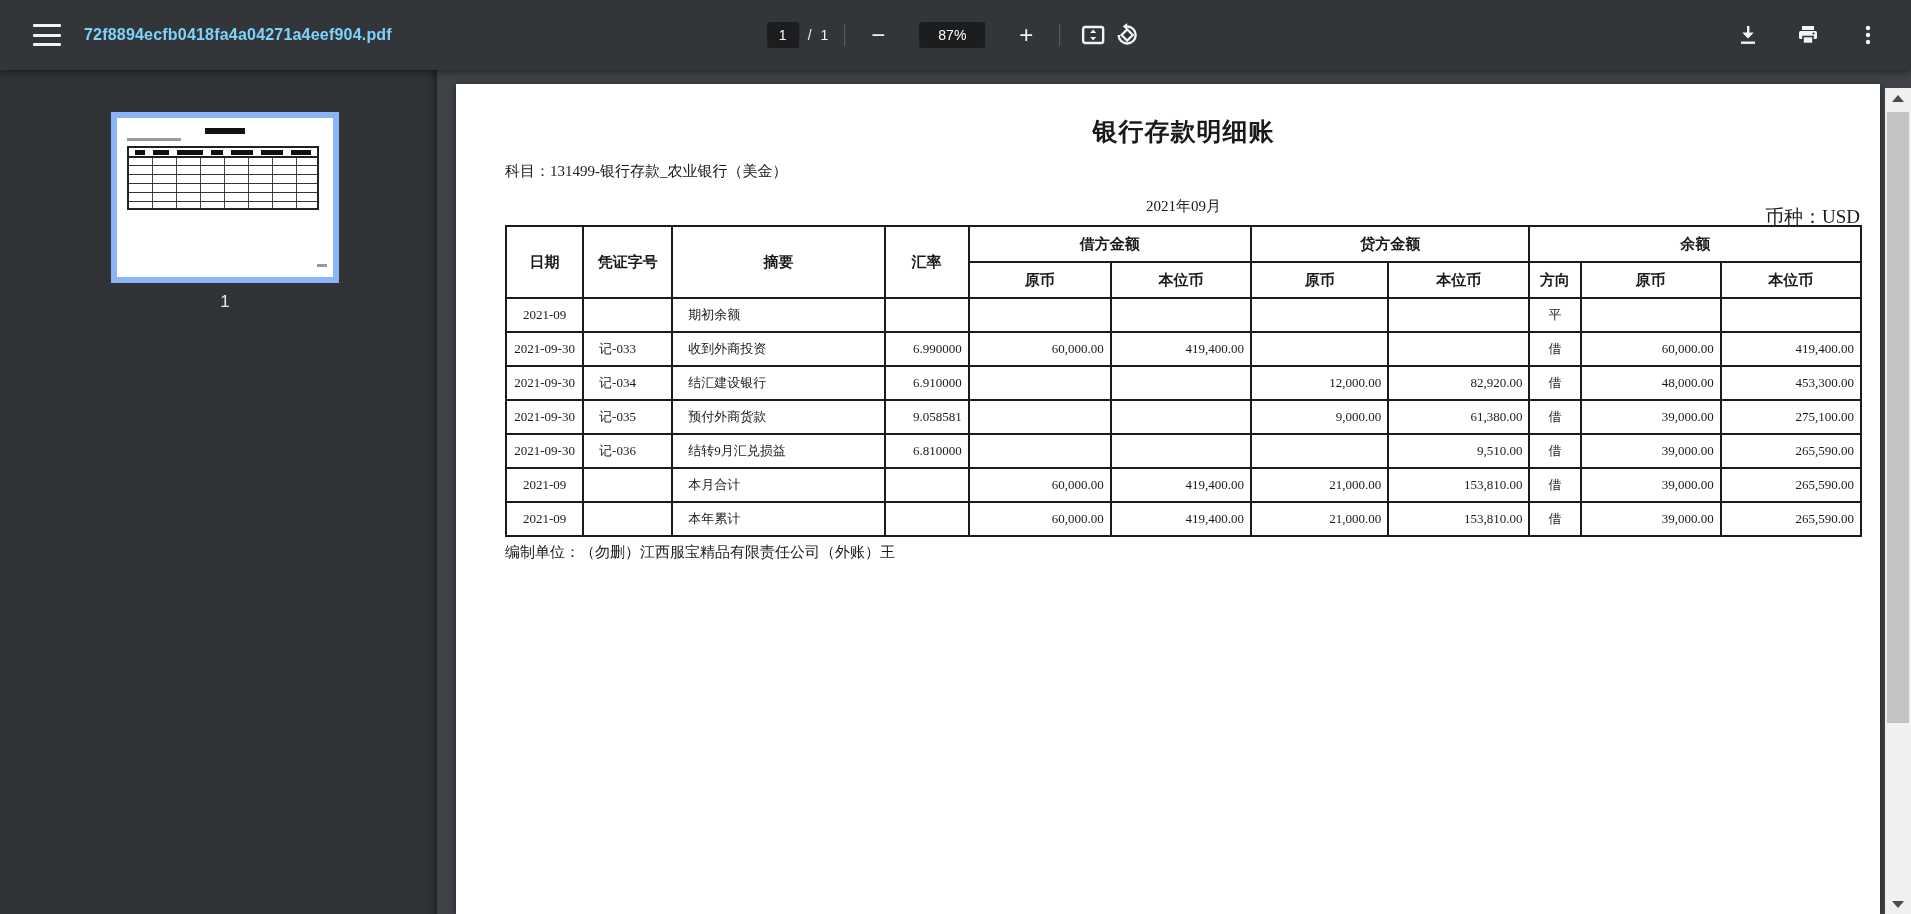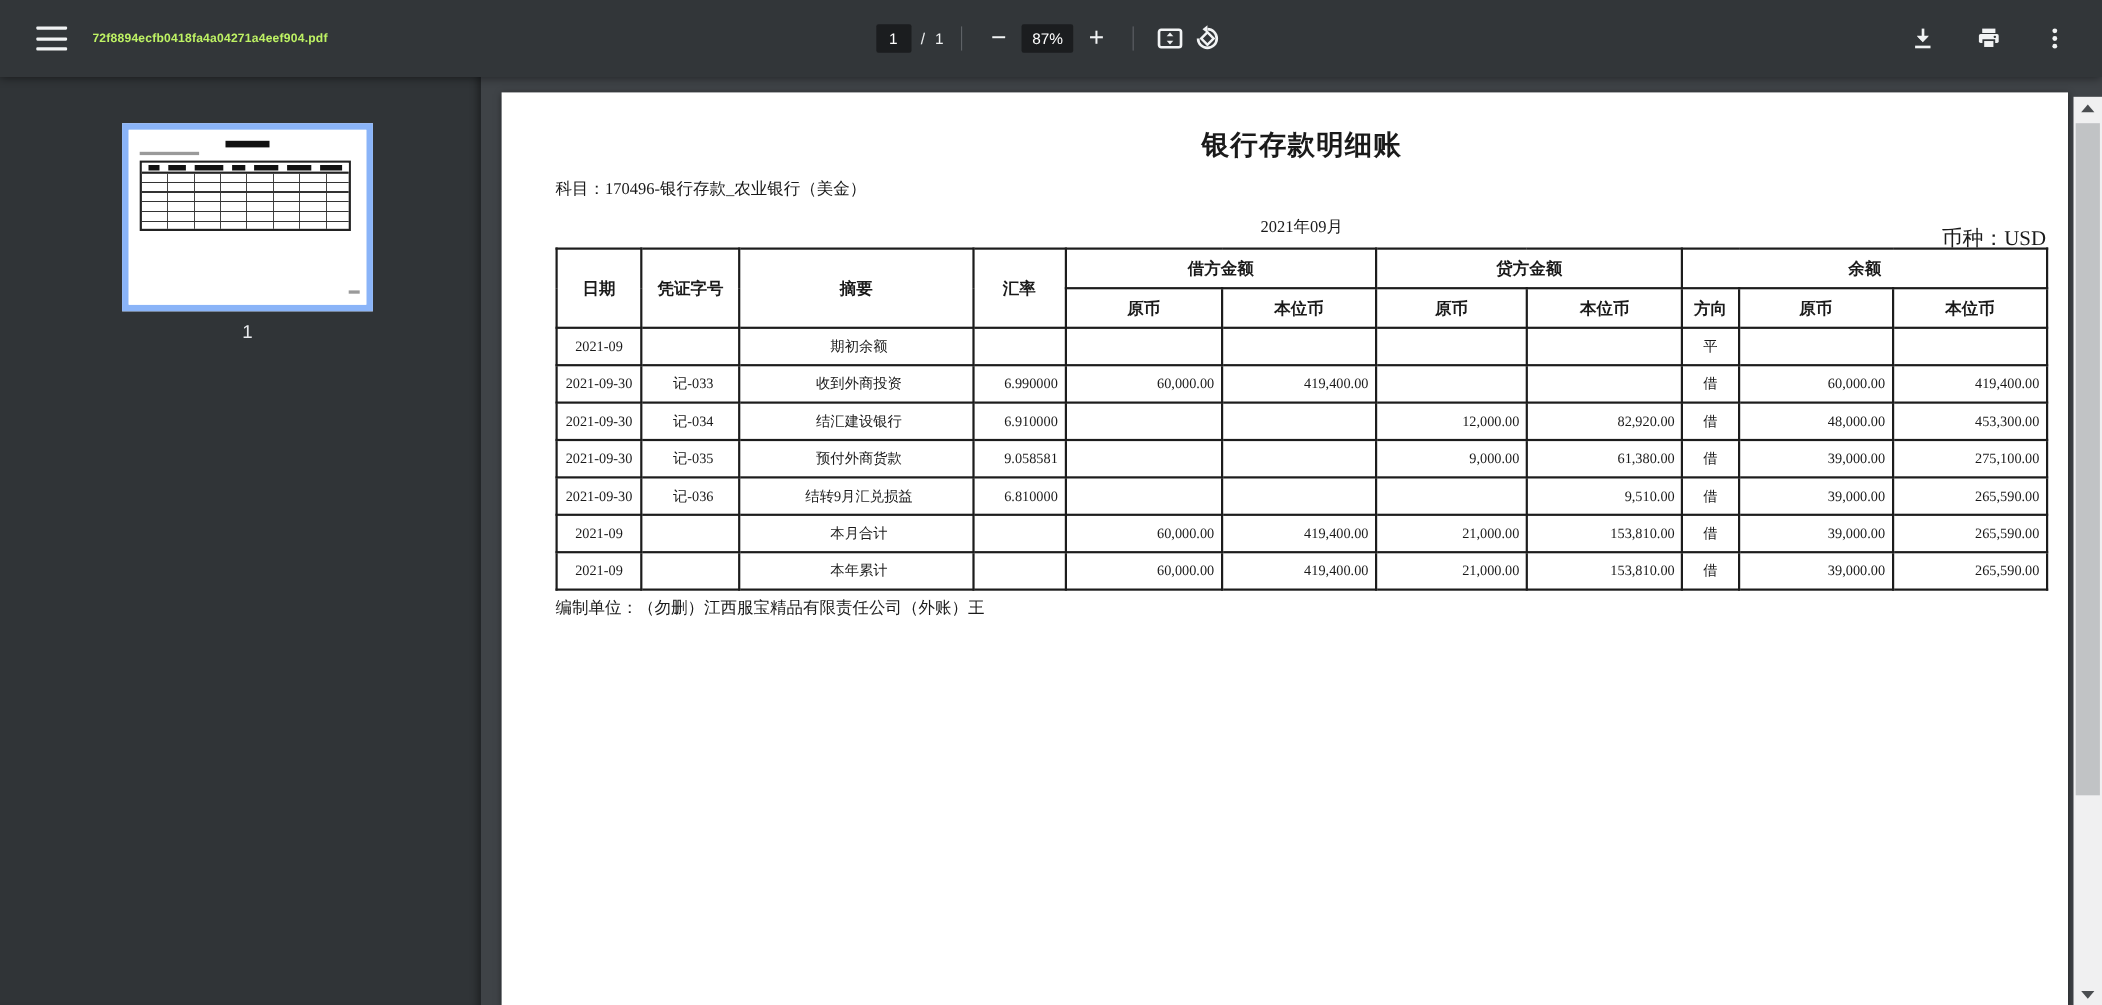--- a/index.html
+++ b/index.html
@@ -8,33 +8,33 @@
 
   
   .toolbar { position:absolute; left:0; top:0; width:1911px; height:70px;
              background:#323639; z-index:30; box-shadow:0 2px 8px rgba(0,0,0,.45);
              color:#f1f3f4; }
   .hamburger { position:absolute; left:30px; top:22px; width:34px; height:26px;
                display:flex; flex-direction:column; justify-content:space-between;
                padding:2px 3px; cursor:pointer; }
   .hamburger span { display:block; height:3px; border-radius:1px; background:#f1f3f4; }
   .filename { position:absolute; left:84px; top:0; height:70px; display:flex; align-items:center;
-              font-size:11px; font-weight:700; letter-spacing:.2px; color:#bef264; }
+              font-size:16px; font-weight:700; letter-spacing:.2px; color:#7dd3fc; }
   .tb-center { position:absolute; left:50%; top:0; transform:translateX(-50%);
                height:70px; display:flex; align-items:center; }
   .dark-box { background:#1b1d1f; border-radius:2px; color:#fff;
               display:flex; align-items:center; justify-content:center; font-size:14px; }
   .page-box { width:32px; height:26px; }
   .page-of { font-size:14px; color:#f1f3f4; margin:0 0 0 9px; }
   .page-total { font-size:14px; color:#f1f3f4; margin-left:9px; }
   .tb-sep { width:1px; height:22px; background:#5f6368; margin:0 16px; }
   .tb-btn { width:34px; height:34px; display:flex; align-items:center; justify-content:center;
             border-radius:50%; cursor:pointer; }
   .glyph-btn { font-size:24px; color:#f1f3f4; font-weight:400; line-height:1; }
-  .zoom-box { width:47px; height:26px; margin:0 4px; }
+  .zoom-box { width:66px; height:26px; margin:0 24px; }
   .tb-right { position:absolute; right:26px; top:0; height:70px; display:flex;
               align-items:center; gap:26px; }
   .tb-right .tb-btn svg, .tb-center .tb-btn svg { display:block; }
 
   
   .sidebar { position:absolute; left:0; top:70px; width:437px; height:844px;
              background:#303437; z-index:10;
              box-shadow:inset -8px 0 8px -6px rgba(0,0,0,.45); }
   .thumb { position:absolute; left:111px; top:42px; width:228px; height:171px;
            border:6px solid #8ab4f8; background:#fff; cursor:pointer; }
@@ -66,21 +66,21 @@
   .doc-subject { margin-top:14px; font-size:15px; }
   .period-row { position:relative; margin-top:16px; height:22px; font-size:15px; }
   .period { text-align:center; }
   .currency { position:absolute; right:2px; top:7px; font-size:19px; }
   table.ledger { margin-top:6px; border-collapse:collapse; table-layout:fixed;
                  width:1357px; border:2px solid #1c1c1c; }
   .ledger th, .ledger td { border:2px solid #1c1c1c; overflow:hidden; white-space:nowrap; }
   .ledger thead th { font-size:15px; font-weight:700; text-align:center; height:36px; }
   .ledger tbody td { font-size:13px; height:34px; }
   td.c0 { text-align:center; font-size:12.5px; }
-  td.c1, td.c2 { text-align:center; padding-left:5px; }
+  td.c1, td.c2 { text-align:left; padding-left:15px; }
   td.c3 { text-align:right; padding-right:6px; }
   td.c4, td.c5, td.c6, td.c7, td.c9, td.c10 { text-align:right; padding-right:6px; }
   td.c8 { text-align:center; }
   .doc-footer { margin-top:6px; font-size:15px; }
 
   
   .scrollbar { position:absolute; right:0; top:18px; width:26px; height:826px;
                background:#f0f0f1; }
   .sb-arrow { position:absolute; left:0; width:26px; height:20px; display:flex;
               align-items:center; justify-content:center; cursor:pointer; }
@@ -184,21 +184,21 @@
       <div class="mini-foot"></div>
     </div>
   </div>
   <div class="thumb-label">1</div>
 </div>
 
 <div class="viewer">
   <div class="page">
     <div class="content">
       <div class="doc-title">银行存款明细账</div>
-      <div class="doc-subject">科目：170496-银行存款_农业银行（美金）</div>
+      <div class="doc-subject">科目：131499-银行存款_农业银行（美金）</div>
       <div class="period-row">
         <div class="period">2021年09月</div>
         <div class="currency">币种：USD</div>
       </div>
 
       <table class="ledger">
         <colgroup>
           <col style="width:77px">
             <col style="width:89px">
             <col style="width:212px">

